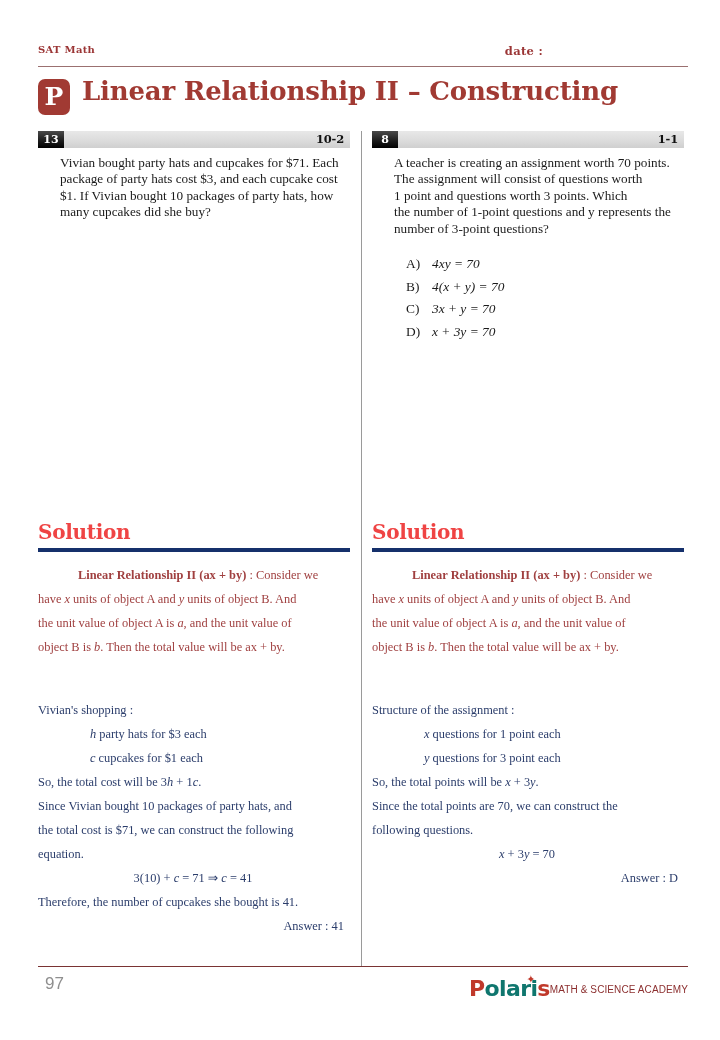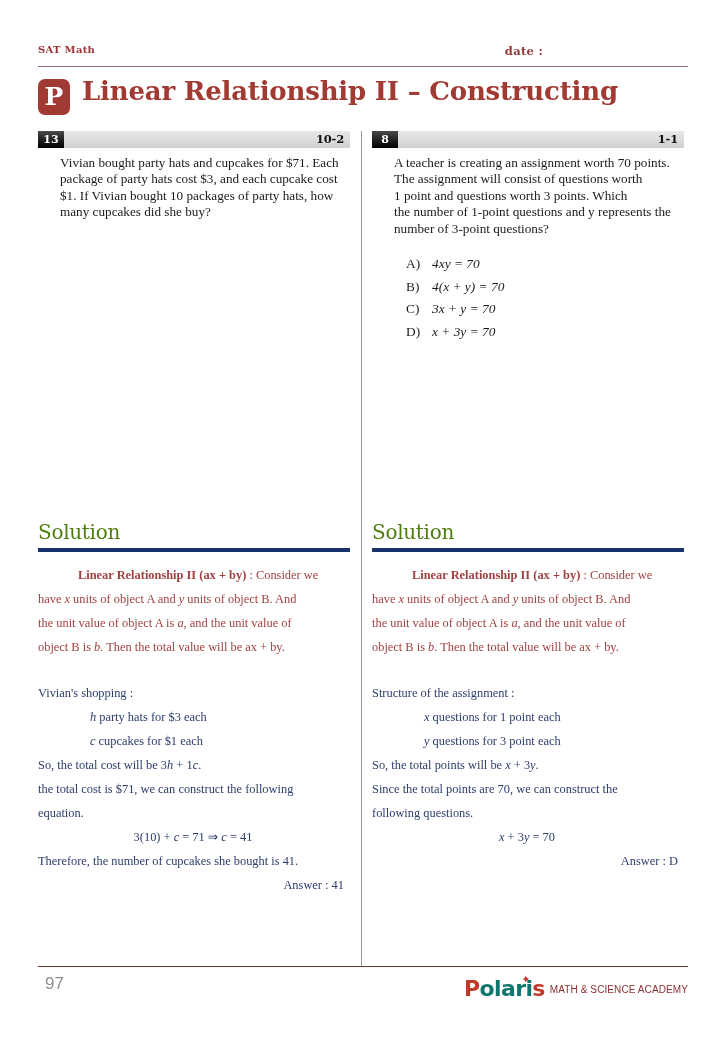--- a/index.html
+++ b/index.html
@@ -166,23 +166,23 @@
   .sol-wrap {
     position: absolute;
     top: 520px;
     width: 312px;
   }
   .sol-left  { left: 38px; }
   .sol-right { left: 372px; }
 
   .sol-title {
     font-family: "DejaVu Serif", serif;
-    font-weight: normal;
+    font-weight: bold;
     font-size: 20px;
-    color: #4d7c0f;
+    color: #ef4444;
     letter-spacing: -0.3px;
     line-height: 24px;
   }
   .sol-rule {
     margin-top: 4px;
     width: 312px;
     height: 4px;
     background: #15306b;
   }
 
@@ -192,21 +192,21 @@
     font-family: "Liberation Serif", serif;
     font-size: 12.4px;
     line-height: 24px;
     color: #a04040;
   }
   .concept b { font-weight: bold; margin-left: 40px; }
   .concept i { font-style: italic; }
   .concept .ln { display: block; white-space: nowrap; }
 
   .work {
-    margin-top: 22px;
+    margin-top: 39px;
     width: 310px;
     font-family: "Liberation Serif", serif;
     font-size: 12.4px;
     line-height: 24px;
     color: #2b3d6b;
   }
   .work .ln { display: block; white-space: nowrap; }
   .work .ind { padding-left: 52px; }
   .work .ctr { text-align: center; }
   .work .rgt { text-align: right; padding-right: 4px; }
@@ -247,21 +247,20 @@
     right: 15px;
     color: #c0392b;
     font-size: 11px;
     line-height: 11px;
   }
   .logo-sub {
     font-family: "Liberation Sans", sans-serif;
     font-size: 10px;
     color: #8c2f2f;
     letter-spacing: 0.1px;
-    margin-left: 5px;
     position: relative;
     top: -3px;
   }
 </style>
 </head>
 <body>
 
 <div class="page">
 
   <div class="topbar">
@@ -325,20 +324,21 @@
       <span class="ln"><b>Linear Relationship II (ax + by)</b> : Consider we</span>
       <span class="ln">have <i>x</i> units of object A and <i>y</i> units of object B. And</span>
       <span class="ln">the unit value of object A is <i>a</i>, and the unit value of</span>
       <span class="ln">object B is <i>b</i>. Then the total value will be ax + by.</span>
     </div>
     <div class="work">
       <span class="ln">Vivian's shopping :</span>
       <span class="ln ind"><i>h</i> party hats for $3 each</span>
       <span class="ln ind"><i>c</i> cupcakes for $1 each</span>
       <span class="ln">So, the total cost will be 3<i>h</i> + 1<i>c</i>.</span>
+      <span class="ln">Since Vivian bought 10 packages of party hats, and</span>
       <span class="ln">the total cost is $71, we can construct the following</span>
       <span class="ln">equation.</span>
       <span class="ln ctr">3(10) + <i>c</i> = 71   ⇒   <i>c</i> = 41</span>
       <span class="ln">Therefore, the number of cupcakes she bought is 41.</span>
       <span class="ln rgt">Answer : 41</span>
     </div>
   </div>
 
   <div class="sol-wrap sol-right">
     <div class="sol-title">Solution</div>

